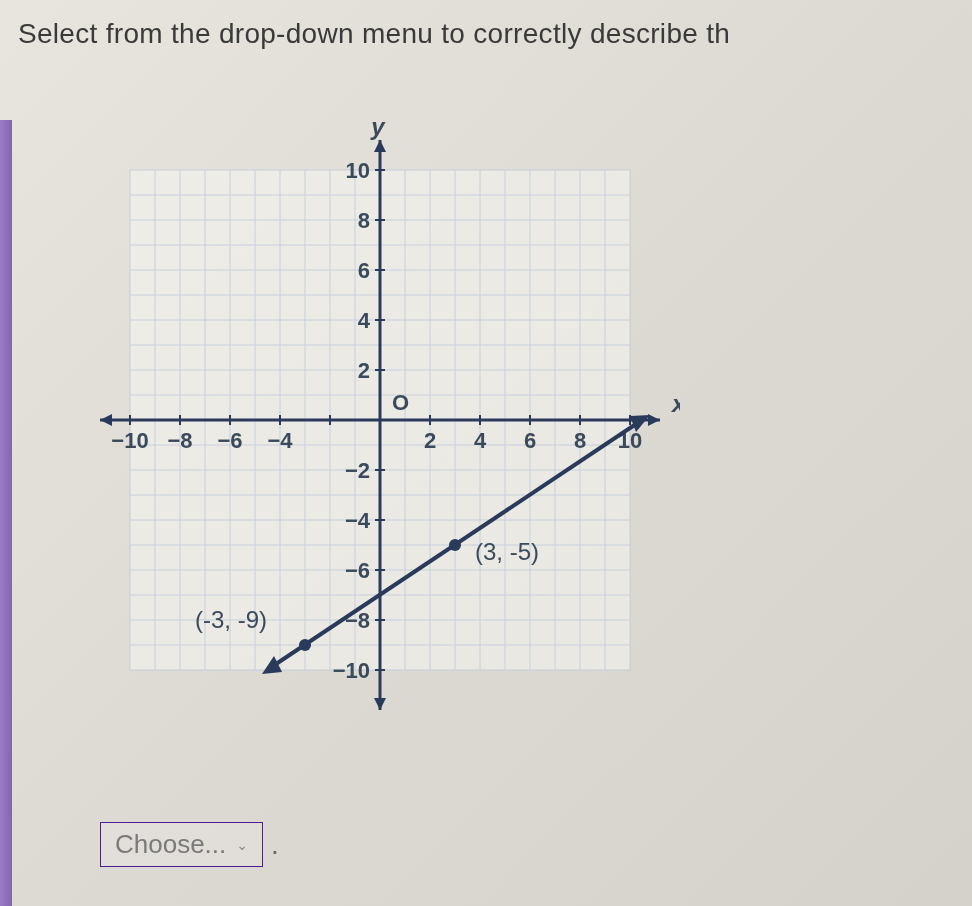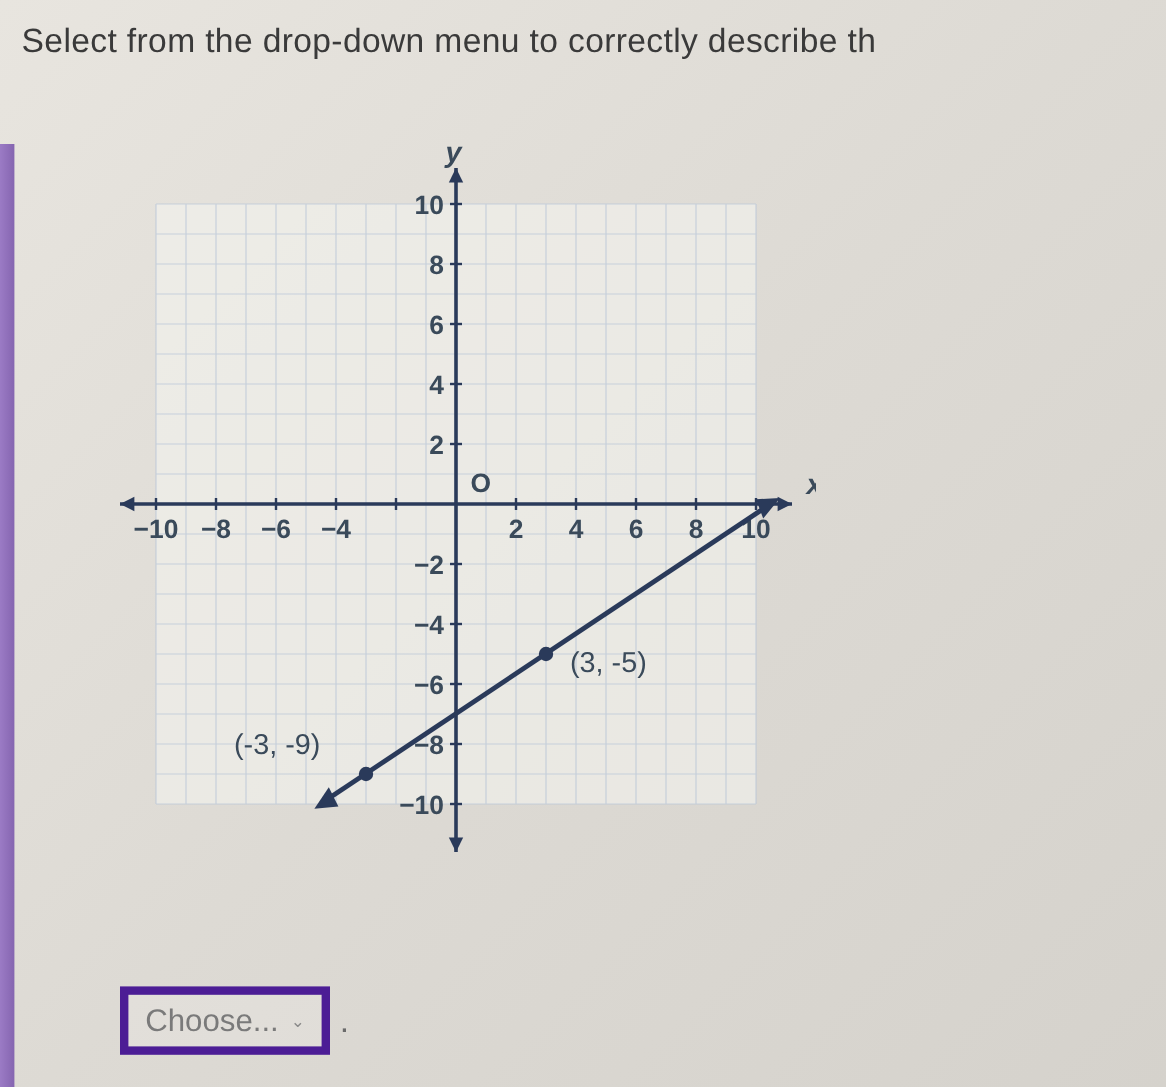--- a/index.html
+++ b/index.html
@@ -41,21 +41,21 @@
       left: 100px;
       font-size: 28px;
       color: #6a6a6a;
       display: flex;
       align-items: center;
       gap: 8px;
     }
     .dropdown {
       display: inline-flex;
       align-items: center;
-      border: 7px solid #4c1d95;
+      border: 1px solid #4c1d95;
       background: rgba(255,255,255,0.15);
       padding: 6px 14px;
       font-size: 26px;
       color: #7a7a7a;
       cursor: pointer;
       gap: 10px;
     }
     .dropdown .chevron {
       font-size: 14px;
       color: #8a8a8a;

